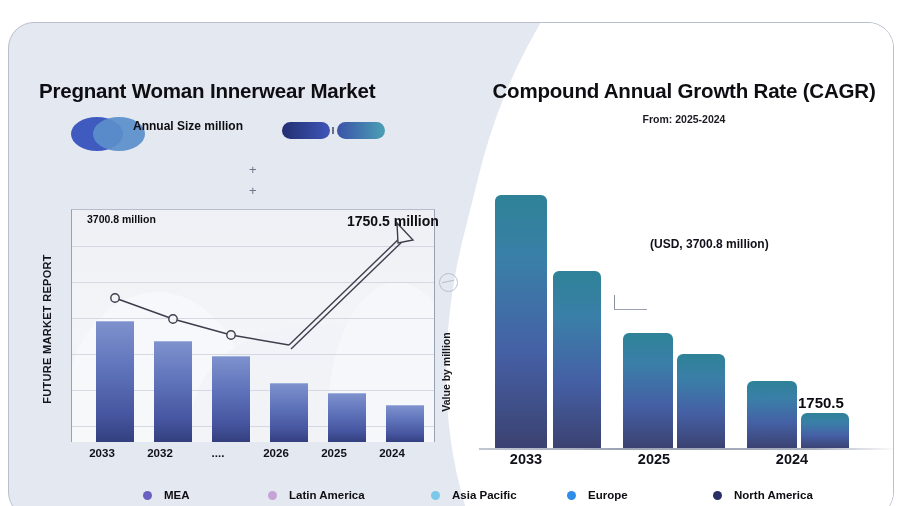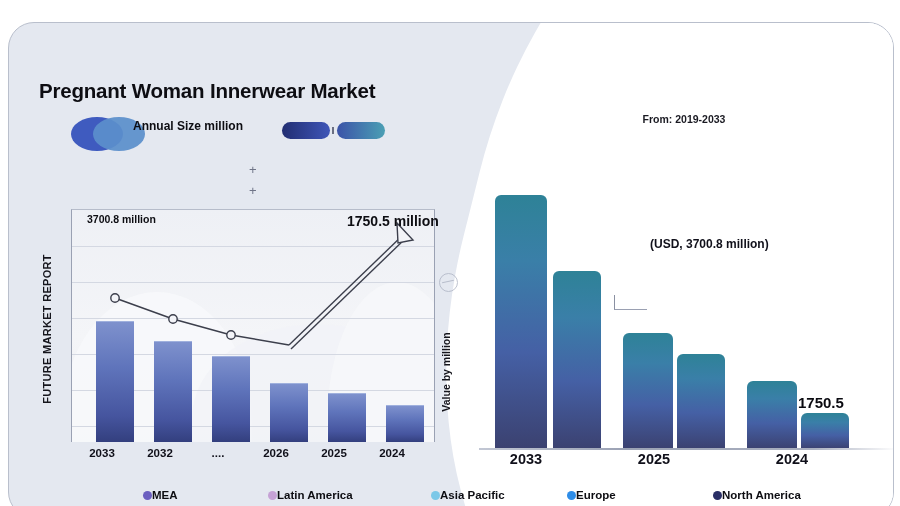--- a/index.html
+++ b/index.html
@@ -118,35 +118,36 @@
     position:absolute;left:372px;top:343px;width:130px;text-align:center;
     transform:rotate(-90deg);transform-origin:center;
     font-size:10.5px;font-weight:bold;color:#15151c;
   }
   
   .connector{position:absolute;left:605px;top:272px;width:32px;height:14px;
     border-left:1.4px solid #8a90a2;border-bottom:1.4px solid #9aa0b2;}
 
   
   .legend{position:absolute;left:86px;top:466px;width:700px;height:20px;}
-  .lg-item{position:absolute;top:0;display:flex;align-items:center;gap:0;
+  .lg-item{position:absolute;top:0;display:flex;align-items:center;gap:12px;
     font-size:11.5px;font-weight:bold;color:#0d0d12;white-space:nowrap;padding-left:48px;}
   .lg-dot{width:9px;height:9px;border-radius:50%;display:inline-block;}
 </style>
 </head>
 <body>
 
 <div id="stage">
   <div class="card">
 
     <div class="swoosh"></div>
     <div class="swoosh2"></div>
 
     <div class="title-left">Pregnant Woman Innerwear Market</div>
-    <div class="sub-right">From: 2019-2033</div>
+    <div class="title-right">Compound Annual Growth Rate (CAGR)</div>
+    <div class="sub-right">From: 2025-2024</div>
 
     <div class="venn">
       <div class="c1"></div>
       <div class="c2"></div>
     </div>
     <div class="mslabel">Annual Size million</div>
 
     <div class="pill pill-a"></div>
     <div class="pill-dot"></div>
     <div class="pill pill-b"></div>

